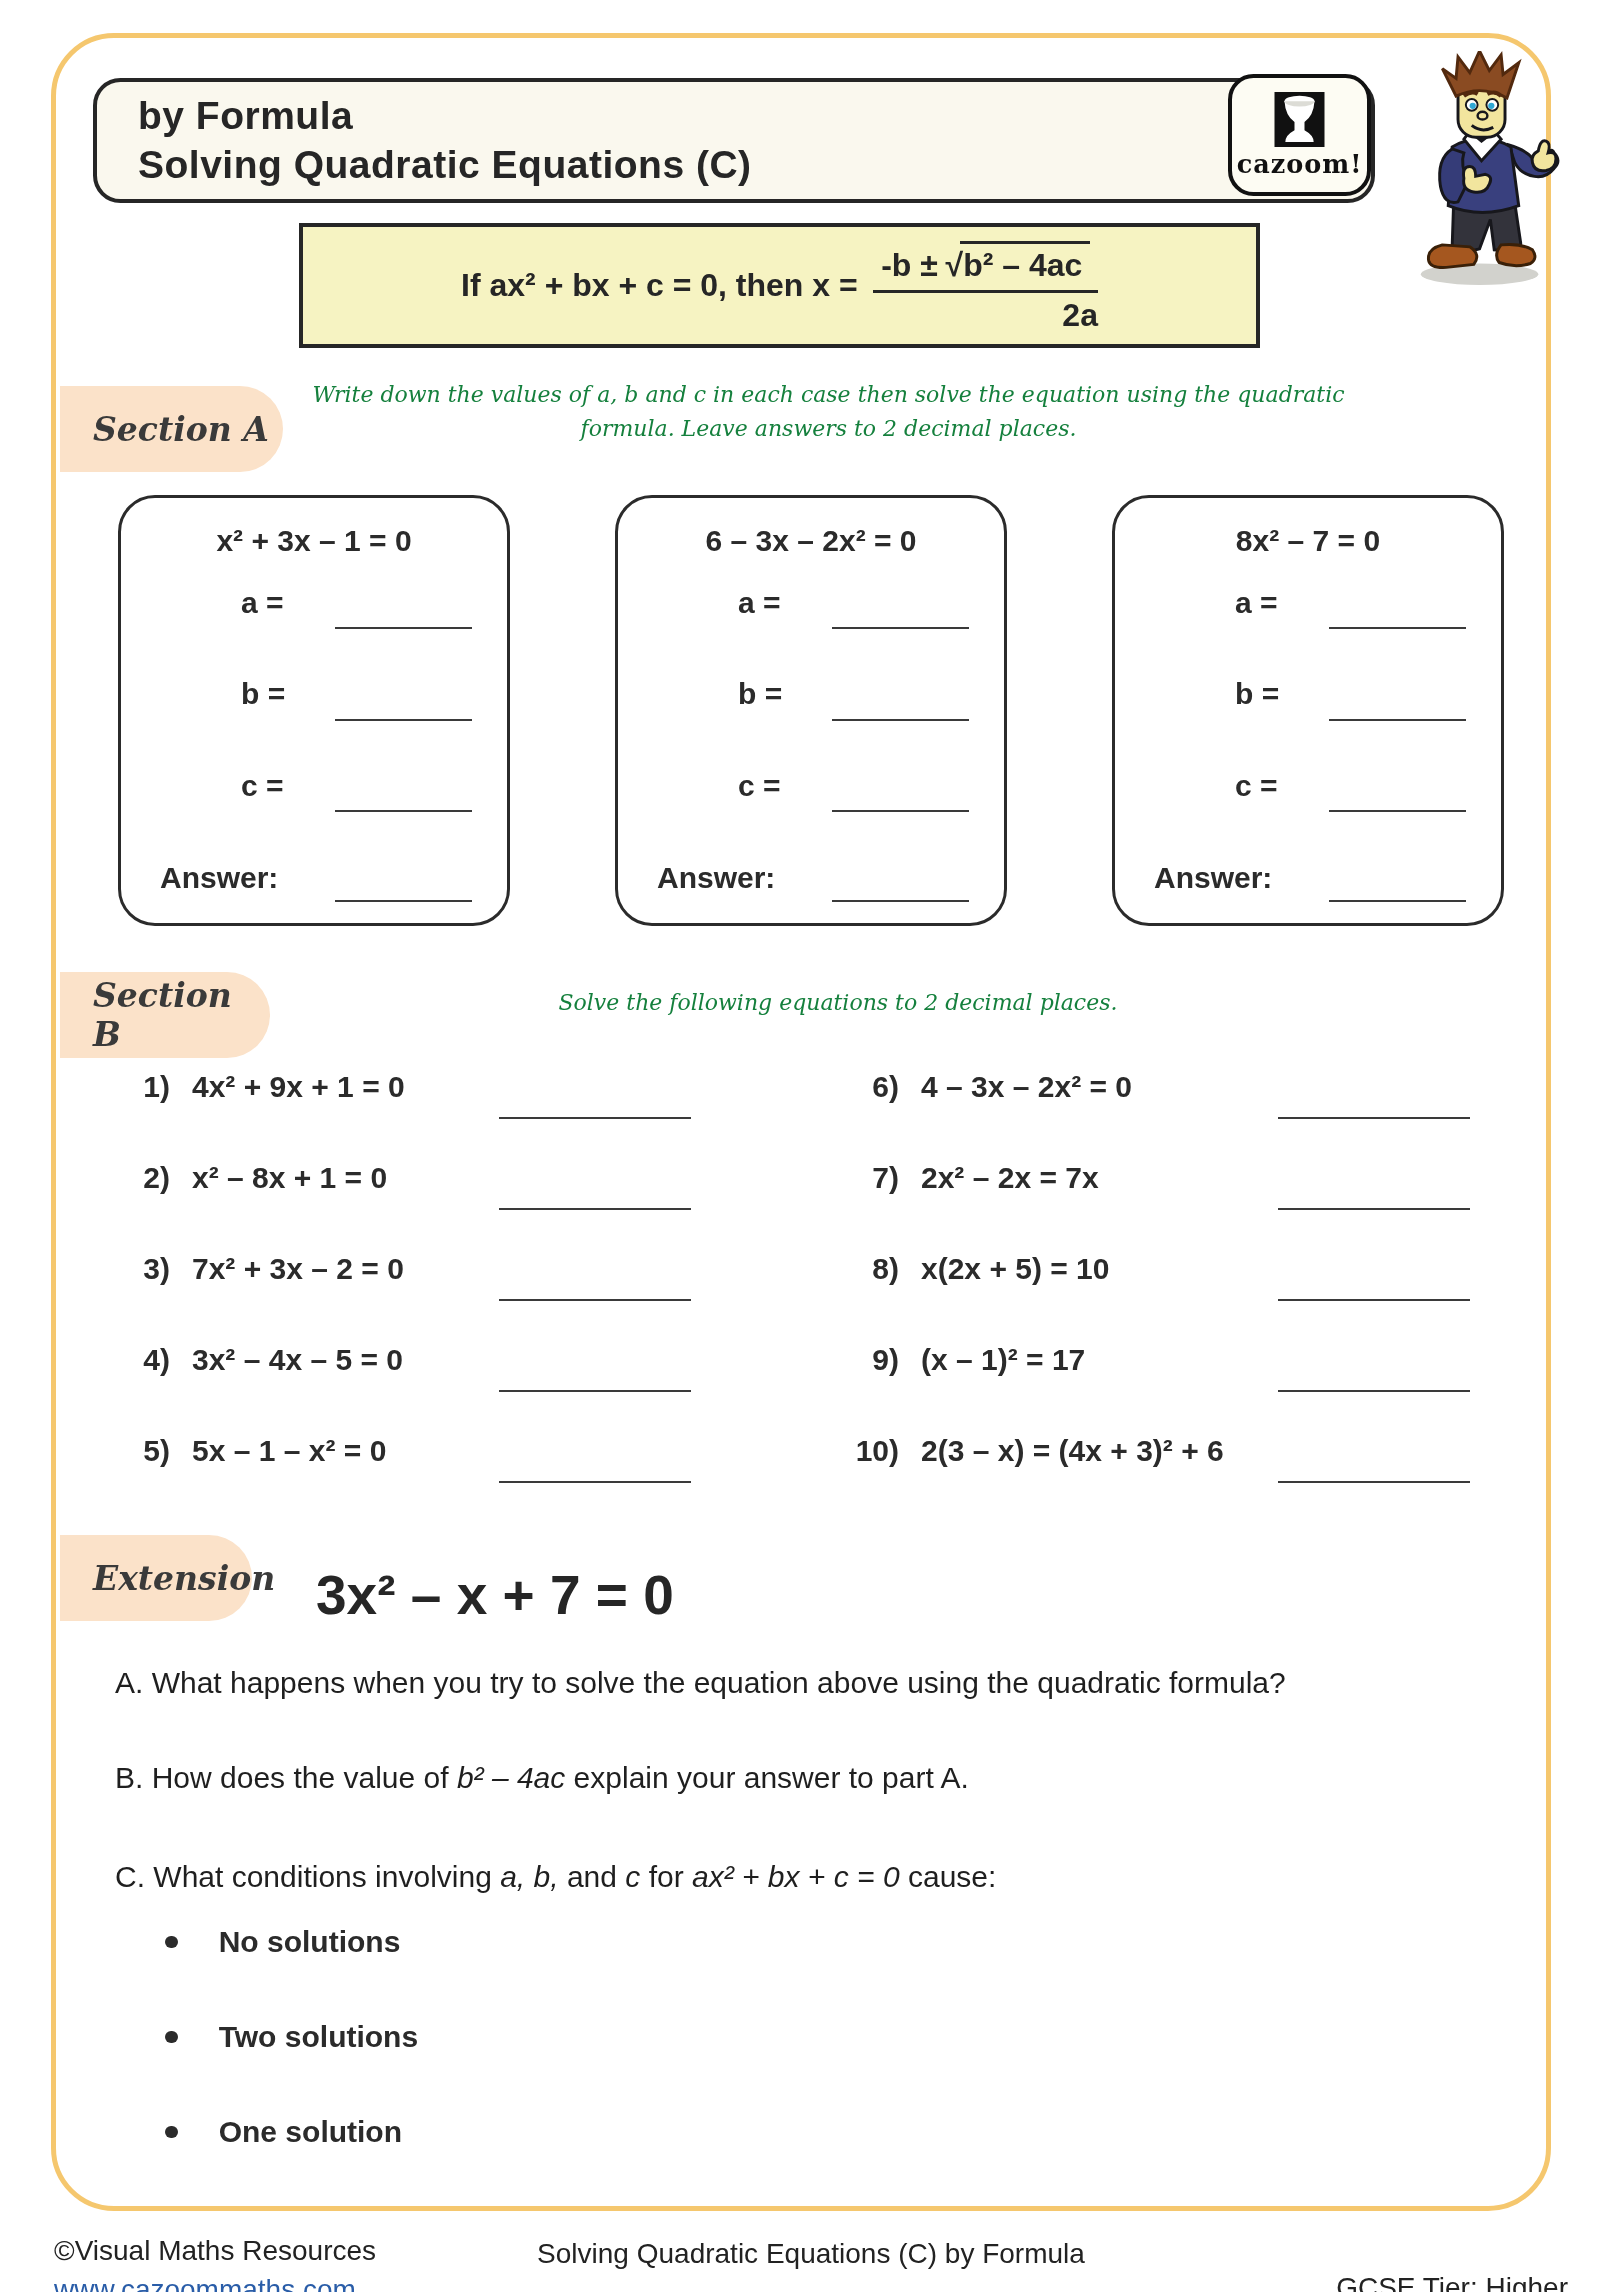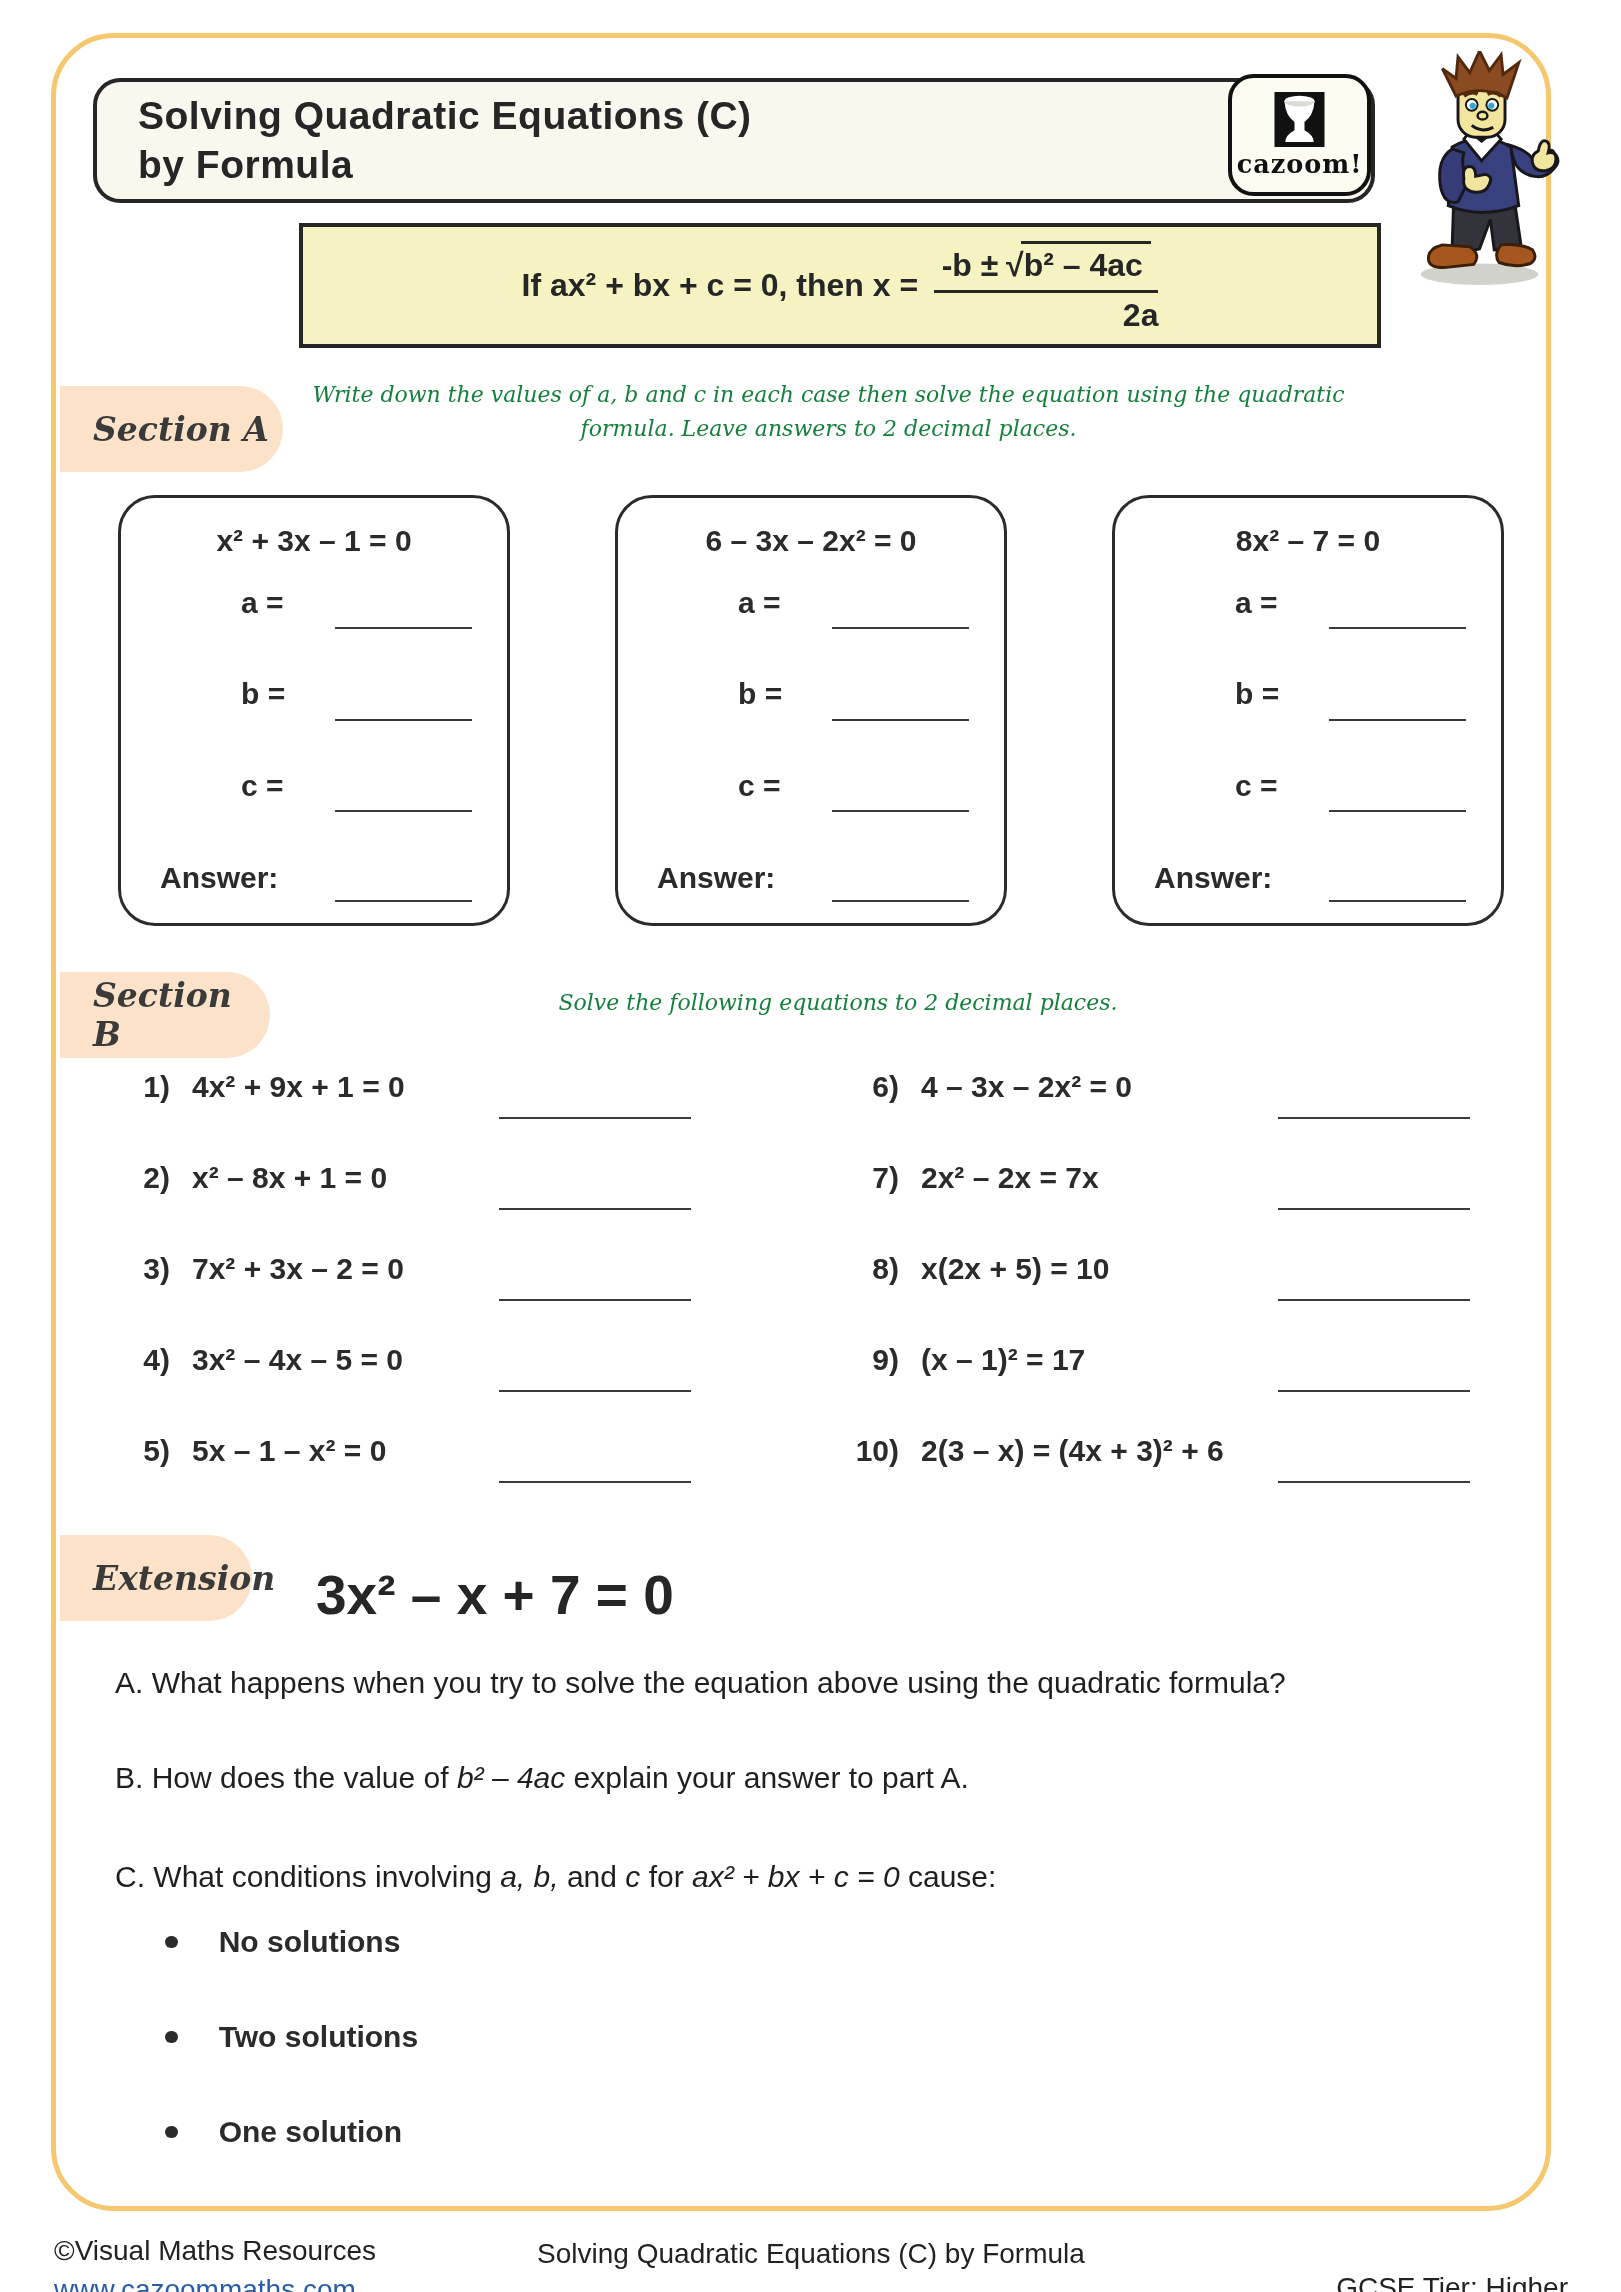--- a/index.html
+++ b/index.html
@@ -23,21 +23,21 @@
   .logo-box {
     position:absolute; left:1228px; top:74px; width:143px; height:122px;
     background:#FDFCF3; border:4.9px solid #111; border-radius:25.5px; box-sizing:border-box;
     display:flex; flex-direction:column; align-items:center; justify-content:center; gap:5px;
   }
   .logo-box svg { width:51px; height:55px; }
   .logo-text { font-family:"DejaVu Serif", serif; font-weight:bold; font-size:25.5px; letter-spacing:1px; color:#111; line-height:1; }
   .character { position:absolute; left:1396px; top:51px; width:173px; height:235px; }
   
   .formula-box {
-    position:absolute; left:299px; top:223px; width:1082px; height:125px;
+    position:absolute; left:299px; top:223px; width:961px; height:125px;
     background:#F6F3C2; border:4.9px solid #262626; box-sizing:border-box;
     display:flex; align-items:center; justify-content:center; gap:15.7px;
     font-weight:bold; font-size:32px; color:#262626;
   }
   .frac { display:inline-flex; flex-direction:column; align-items:center; transform:translateY(2px); }
   .frac .num { display:inline-flex; align-items:baseline; padding:0 7.8px 5.9px; }
   .num-prefix { margin-right:7.8px; }
   .rad-sign { }
   .rad-bar { border-top:3.9px solid #262626; padding:2.9px 7.8px 0 2.9px; margin-left:-2.9px; }
   .frac .den { border-top:3.9px solid #262626; align-self:stretch; text-align:right; padding-top:3.9px; }
@@ -93,22 +93,22 @@
   .footer-link { display:inline-block; margin-top:6.9px; color:#2A5DA8; border-bottom:2.9px solid #2A5DA8; padding-bottom:1px; font-size:28px; text-decoration:none; }
   .footer-center { position:absolute; left:321px; top:2235px; width:980px; text-align:center; font-size:28px; color:#222; line-height:1.38; }
   .footer-right { position:absolute; right:53px; top:2272px; font-size:28px; color:#222; }
 </style>
 </head>
 <body>
 
 <div class="frame"></div>
 
 <div class="title-box">
+  <div class="title-line">by Formula</div>
   <div class="title-line">Solving Quadratic Equations (C)</div>
-  <div class="title-line">by Formula</div>
 </div>
 
 <div class="logo-box">
   <svg viewBox="0 0 60 66">
     <rect x="0" y="0" width="60" height="66" fill="#111"></rect>
     <ellipse cx="30" cy="11" rx="18" ry="6.5" fill="#ffffff"></ellipse>
     <path d="M12 11 Q13 28 24 36 L24 46 Q13 52 13 60 L47 60 Q47 52 36 46 L36 36 Q47 28 48 11 Z" fill="#ffffff"></path>
     <path d="M12 11 a18 6.5 0 0 0 36 0" fill="#dcdcd6"></path>
   </svg>
   <div class="logo-text">cazoom!</div>

